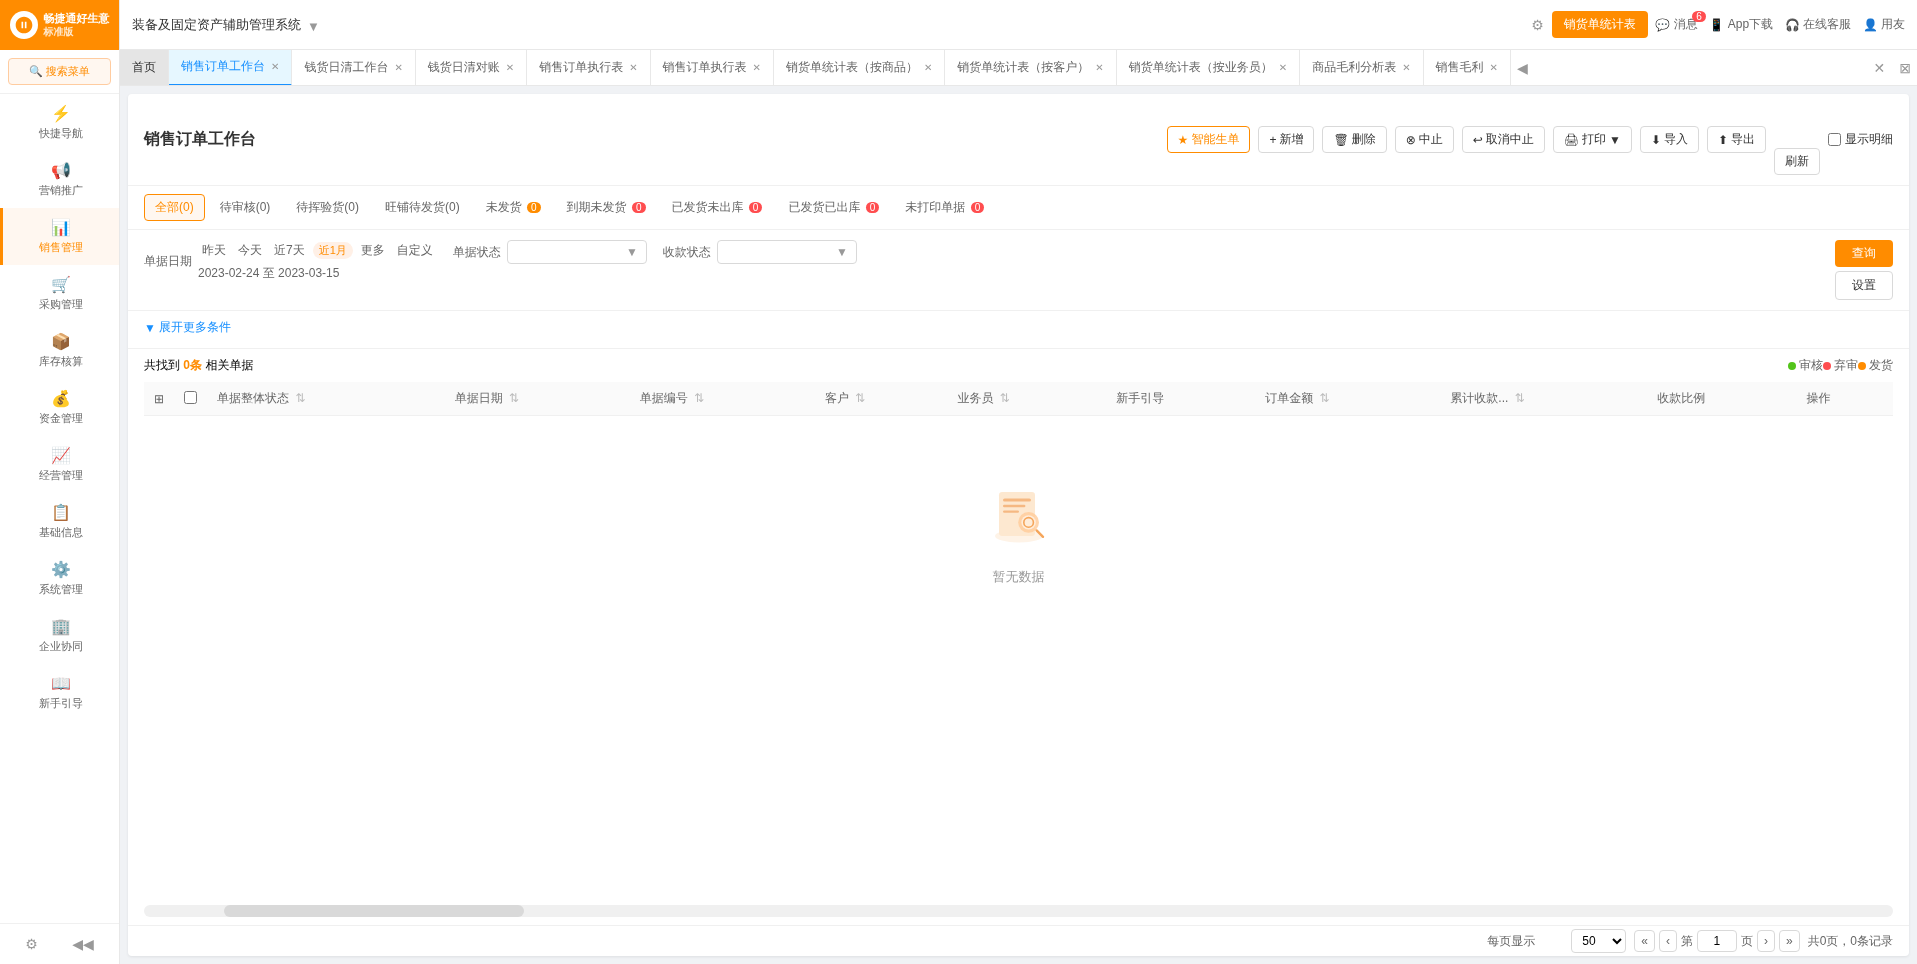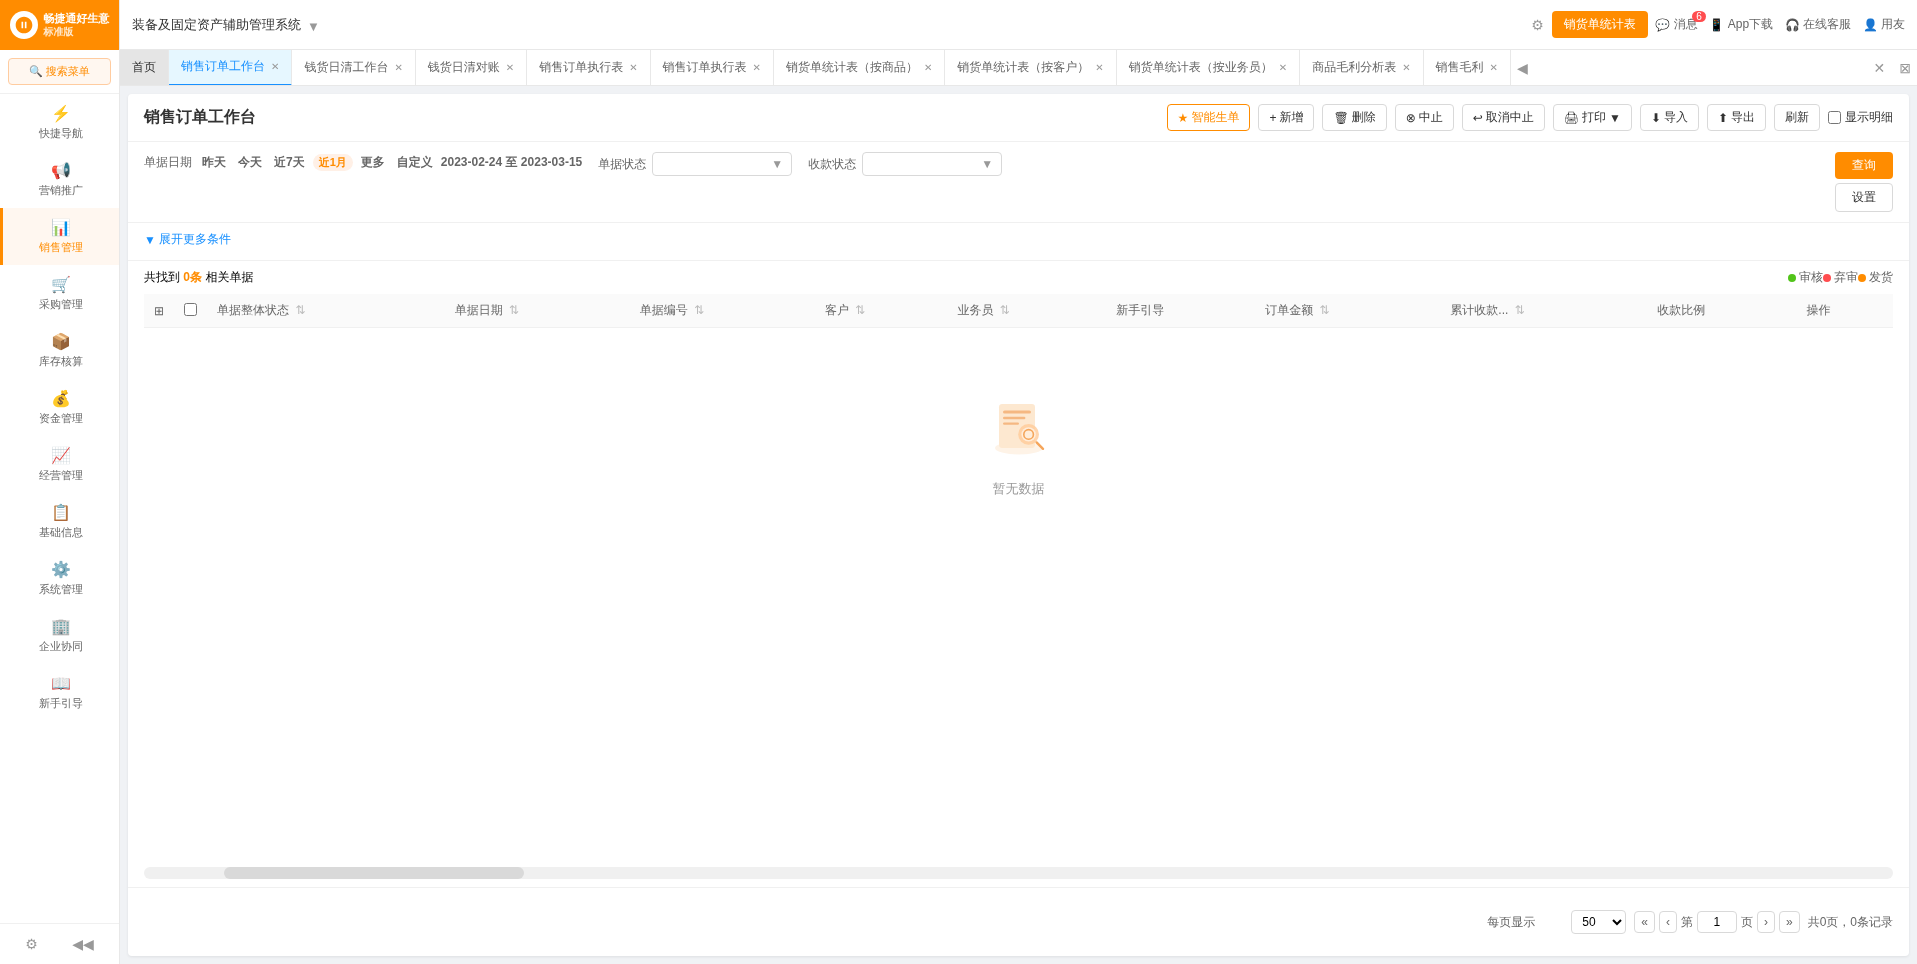--- a/index.html
+++ b/index.html
@@ -48,36 +48,36 @@
     
     .content { flex: 1; display: flex; flex-direction: column; overflow: hidden; background: #f0f2f5; padding: 8px; gap: 8px; }
     .content-panel { background: #fff; border-radius: 4px; box-shadow: 0 1px 3px rgba(0,0,0,0.08); }
 
     
     .page-header { padding: 10px 16px; display: flex; align-items: center; justify-content: space-between; border-bottom: 1px solid #f0f0f0; }
     .page-title { font-size: 16px; font-weight: bold; color: #333; }
     .page-actions { display: flex; align-items: center; gap: 8px; }
     .btn-smart { background: #fff; border: 1px solid #ff8c00; color: #ff8c00; border-radius: 4px; padding: 4px 10px; cursor: pointer; font-size: 12px; display: flex; align-items: center; gap: 3px; }
     .btn-action { background: #fff; border: 1px solid #d9d9d9; color: #333; border-radius: 4px; padding: 4px 10px; cursor: pointer; font-size: 12px; display: flex; align-items: center; gap: 3px; }
-    .btn-refresh { background: #fff; border: 1px solid #d9d9d9; color: #333; border-radius: 4px; padding: 4px 10px; cursor: pointer; font-size: 12px; }
+    .btn-refresh { background: #fff; border: 1px solid #d9d9d9; color: #333; border-radius: 4px; padding: 4px 10px; cursor: pointer; font-size: 12px; margin-top: 44px; }
     .btn-print { position: relative; }
     .checkbox-label { display: flex; align-items: center; gap: 4px; cursor: pointer; color: #333; font-size: 12px; }
 
     
     .filter-tabs { display: flex; align-items: center; padding: 8px 16px; border-bottom: 1px solid #f0f0f0; gap: 4px; }
     .filter-tab { padding: 4px 10px; border-radius: 4px; cursor: pointer; color: #666; font-size: 12px; border: 1px solid transparent; }
     .filter-tab.active { background: #fff7f0; color: #ff8c00; border-color: #ff8c00; }
     .filter-tab .badge { background: #ff4d4f; color: #fff; border-radius: 10px; padding: 0 4px; font-size: 10px; margin-left: 2px; }
     .filter-tab .badge-orange { background: #ff8c00; }
 
     
     .search-bar { padding: 10px 16px; display: flex; align-items: flex-start; gap: 16px; border-bottom: 1px solid #f0f0f0; flex-wrap: wrap; }
     .search-field { display: flex; align-items: center; gap: 6px; }
     .search-label { color: #666; font-size: 12px; white-space: nowrap; }
-    .search-date-group { display: flex; flex-direction: row; gap: 4px; font-weight: bold; }
+    .search-date-group { display: flex; flex-direction: column; gap: 4px; }
     .date-options { display: flex; gap: 4px; align-items: center; }
     .date-option { cursor: pointer; color: #666; font-size: 12px; padding: 2px 4px; }
     .date-option.active { color: #ff8c00; background: #fff7f0; border-radius: 3px; }
     .date-range { display: flex; align-items: center; gap: 4px; color: #666; font-size: 12px; }
     .search-select { border: 1px solid #d9d9d9; border-radius: 4px; padding: 4px 8px; font-size: 12px; min-width: 140px; color: #333; background: #fff; display: flex; align-items: center; justify-content: space-between; cursor: pointer; }
     .search-select .arrow { color: #999; }
     .expand-btn { display: flex; align-items: center; gap: 3px; cursor: pointer; color: #1890ff; font-size: 12px; padding: 4px 0; }
     .search-actions { display: flex; flex-direction: column; gap: 4px; margin-left: auto; }
     .btn-query { background: #ff8c00; color: #fff; border: none; border-radius: 4px; padding: 5px 16px; cursor: pointer; font-size: 12px; }
     .btn-settings { background: #fff; border: 1px solid #d9d9d9; color: #333; border-radius: 4px; padding: 5px 16px; cursor: pointer; font-size: 12px; }
@@ -99,21 +99,21 @@
     .th-check { width: 30px; }
     .th-status { width: 30px; }
 
     
     .empty-state { display: flex; flex-direction: column; align-items: center; justify-content: center; padding: 60px 0; gap: 12px; }
     .empty-icon { width: 80px; height: 80px; position: relative; }
     .empty-icon svg { width: 80px; height: 80px; }
     .empty-text { color: #999; font-size: 13px; }
 
     
-    .pagination { padding: 22px 16px; display: flex; align-items: center; justify-content: flex-end; gap: 8px; border-top: 1px solid #f0f0f0; }
+    .pagination { padding: 3px 16px; display: flex; align-items: center; justify-content: flex-end; gap: 8px; border-top: 1px solid #f0f0f0; }
     .page-size-label { color: #666; font-size: 12px; }
     .page-size-select { border: 1px solid #d9d9d9; border-radius: 4px; padding: 3px 6px; font-size: 12px; background: #fff; margin-left: 28px; }
     .page-nav { display: flex; align-items: center; gap: 4px; }
     .page-btn { cursor: pointer; color: #666; font-size: 12px; padding: 3px 6px; border: 1px solid #d9d9d9; border-radius: 4px; background: #fff; }
     .page-btn:disabled { color: #ccc; cursor: not-allowed; }
     .page-input { border: 1px solid #d9d9d9; border-radius: 4px; width: 40px; text-align: center; padding: 3px; font-size: 12px; }
     .page-info { color: #666; font-size: 12px; }
 
     
     .horizontal-scroll { height: 12px; background: #f0f0f0; margin: 0 16px 8px; border-radius: 6px; position: relative; }
@@ -316,20 +316,31 @@
             <span>导出</span>
           </button>
           <button class="btn-refresh">刷新</button>
           <label class="checkbox-label">
             <input type="checkbox" style="">
             <span>显示明细</span>
           </label>
         </div>
       </div>
 
+      <div class="filter-tabs">
+        <div class="filter-tab active">全部(0)</div>
+        <div class="filter-tab">待审核(0)</div>
+        <div class="filter-tab">待挥验货(0)</div>
+        <div class="filter-tab">旺铺待发货(0)</div>
+        <div class="filter-tab">未发货 <span class="badge badge-orange">0</span></div>
+        <div class="filter-tab">到期未发货 <span class="badge" style="background:#ff4d4f;color:#fff;border-radius:10px;padding:0 4px;font-size:10px;">0</span></div>
+        <div class="filter-tab">已发货未出库 <span class="badge" style="background:#ff4d4f;color:#fff;border-radius:10px;padding:0 4px;font-size:10px;">0</span></div>
+        <div class="filter-tab">已发货已出库 <span class="badge" style="background:#ff4d4f;color:#fff;border-radius:10px;padding:0 4px;font-size:10px;">0</span></div>
+        <div class="filter-tab">未打印单据 <span class="badge" style="background:#ff4d4f;color:#fff;border-radius:10px;padding:0 4px;font-size:10px;">0</span></div>
+      </div>
 
       <div class="search-bar">
         <div class="search-field">
           <span class="search-label">单据日期</span>
           <div class="search-date-group">
             <div class="date-options">
               <span class="date-option">昨天</span>
               <span class="date-option">今天</span>
               <span class="date-option">近7天</span>
               <span class="date-option active" style="background:#fff0e6;color:#ff8c00;border-radius:10px;padding:1px 6px;font-size:11px;">近1月</span>

